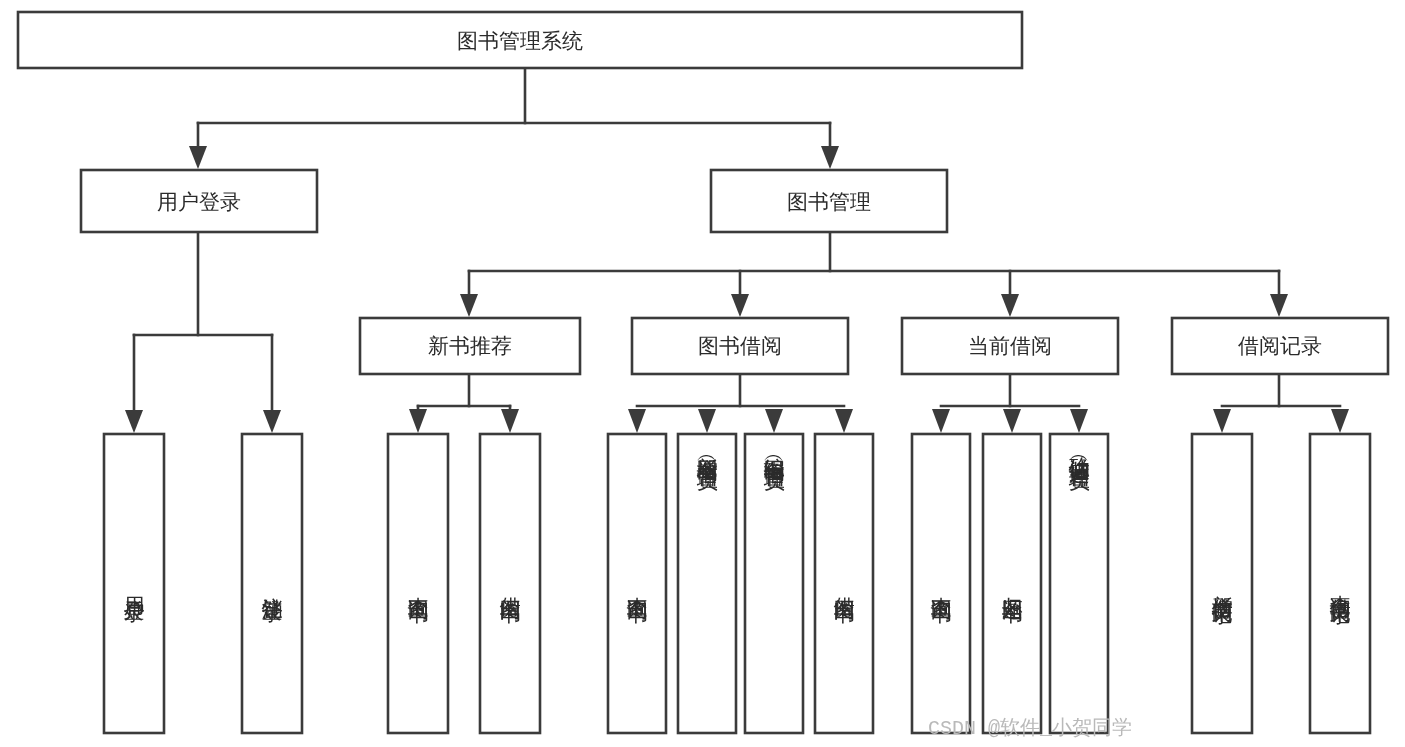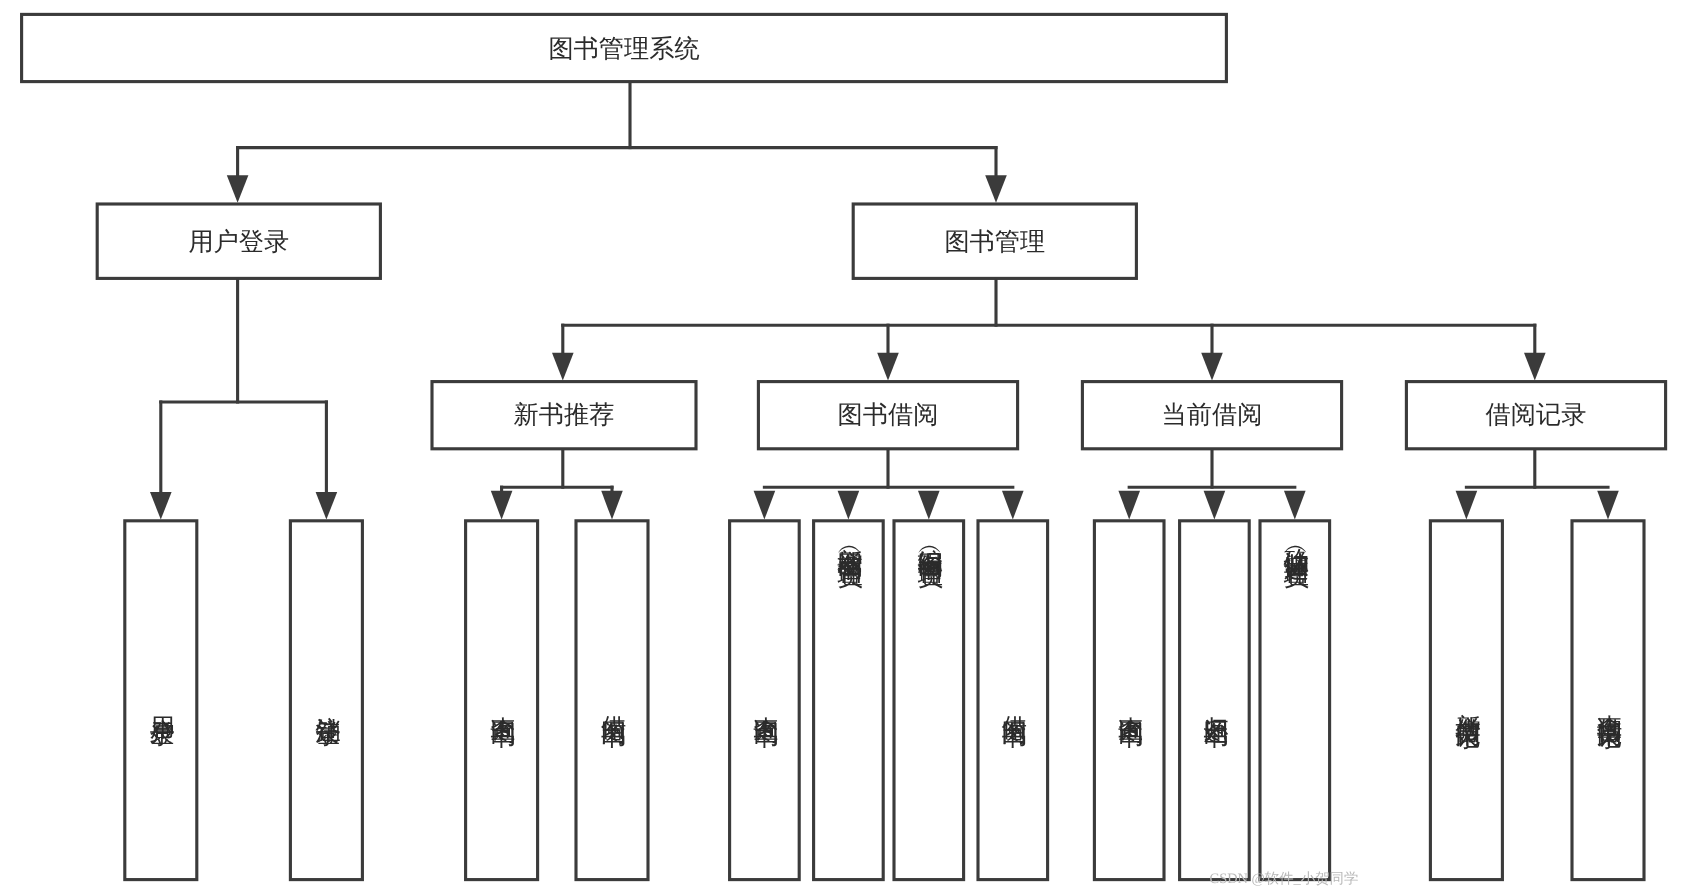--- a/index.html
+++ b/index.html
@@ -62,22 +62,22 @@
     white-space: nowrap;
     user-select: none;
   }
   .node-label-v.align-top {
     justify-content: flex-start;
   }
   .watermark {
     position: absolute;
     right: 8px;
     bottom: 6px;
-    font-family: Liberation Serif, serif;
-    font-size: 12px;
+    font-family: Liberation Mono, monospace;
+    font-size: 20px;
     color: #b9b9b9;
     white-space: nowrap;
     user-select: none;
   }
 </style>
 </head>
 <body>
 
 <div id="diagram-root">
 

